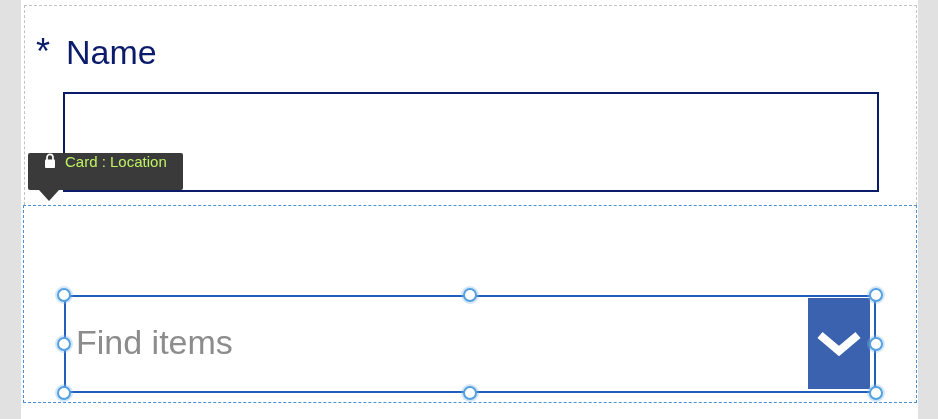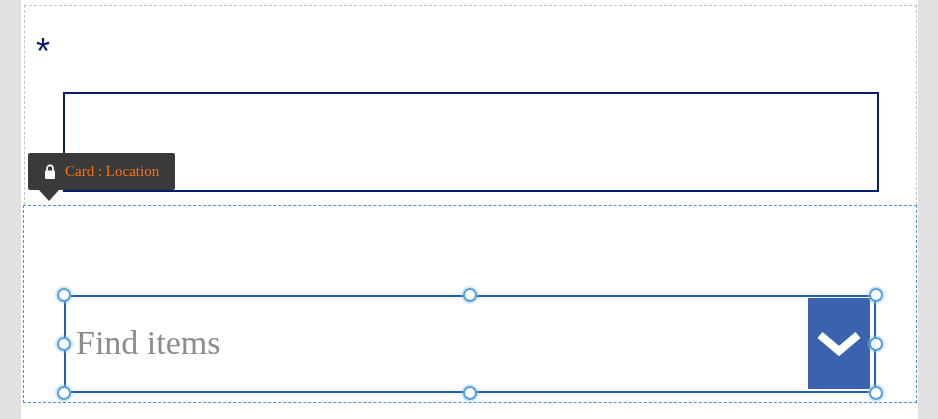--- a/index.html
+++ b/index.html
@@ -22,23 +22,23 @@
   .name-label-row{position:absolute;left:11px;top:28px;display:flex;align-items:flex-start;}
   .req{font-size:36px;margin-right:16px;position:relative;top:-2px;color:#0a1b6b;}
   .text-input{
     position:absolute;left:38px;top:86px;width:816px;height:100px;
     border:2px solid #0a1b6b;background:#ffffff;box-sizing:border-box;
   }
 
   
   .tooltip{
     position:absolute;left:28px;top:153px;height:37px;z-index:5;
-    background:#3a3a3a;color:#f97316;border-radius:2px;
-    display:flex;align-items:center;padding:0 16px;
-    font-size:15px;white-space:nowrap;font-family:Liberation Serif, serif;
+    background:#3a3a3a;color:#bef264;border-radius:2px;
+    display:flex;align-items:flex-start;padding:0 16px;
+    font-size:15px;white-space:nowrap;
   }
   .tooltip .lock{display:inline-flex;margin-right:9px;}
   .tooltip .caret{
     position:absolute;left:11px;top:100%;width:0;height:0;
     border-left:10px solid transparent;border-right:10px solid transparent;
     border-top:11px solid #3a3a3a;
   }
 
   
   .location-card{
@@ -47,21 +47,21 @@
   }
   .location-label{position:absolute;left:49px;top:28px;}
 
   .combobox{
     position:absolute;left:40px;top:89px;width:812px;height:98px;
     border:2px solid #1e5fbe;background:#ffffff;box-sizing:border-box;
   }
   .placeholder{
     position:absolute;left:10px;top:0;bottom:3px;
     display:flex;align-items:center;
-    font-size:34px;color:#8c8c8c;font-family:Liberation Serif, serif;
+    font-size:34px;color:#8c8c8c;
   }
   .chevron-btn{
     position:absolute;right:4px;top:1px;bottom:2px;width:62px;
     background:#3a62ae;border:none;padding:0;margin:0;cursor:pointer;
     display:flex;align-items:center;justify-content:center;
   }
 
   
   .handle{
     position:absolute;width:14px;height:14px;border-radius:50%;
@@ -77,20 +77,21 @@
 <body>
 
 <div class="stage">
 
   <div class="gutter left"></div>
   <div class="gutter right"></div>
 
   <section class="name-card">
     <div class="field-label name-label-row">
       <span class="req">*</span>
+      <span>Name</span>
     </div>
     <div class="text-input"></div>
   </section>
 
   <div class="tooltip">
     <span class="lock">
       <svg width="12" height="16" viewBox="0 0 12 16" aria-hidden="true">
         <path d="M3 7V4.4a3 3 0 0 1 6 0V7" fill="none" stroke="#ffffff" stroke-width="1.7"></path>
         <rect x="1" y="6.6" width="10" height="8.4" rx="1" fill="#ffffff"></rect>
       </svg>

